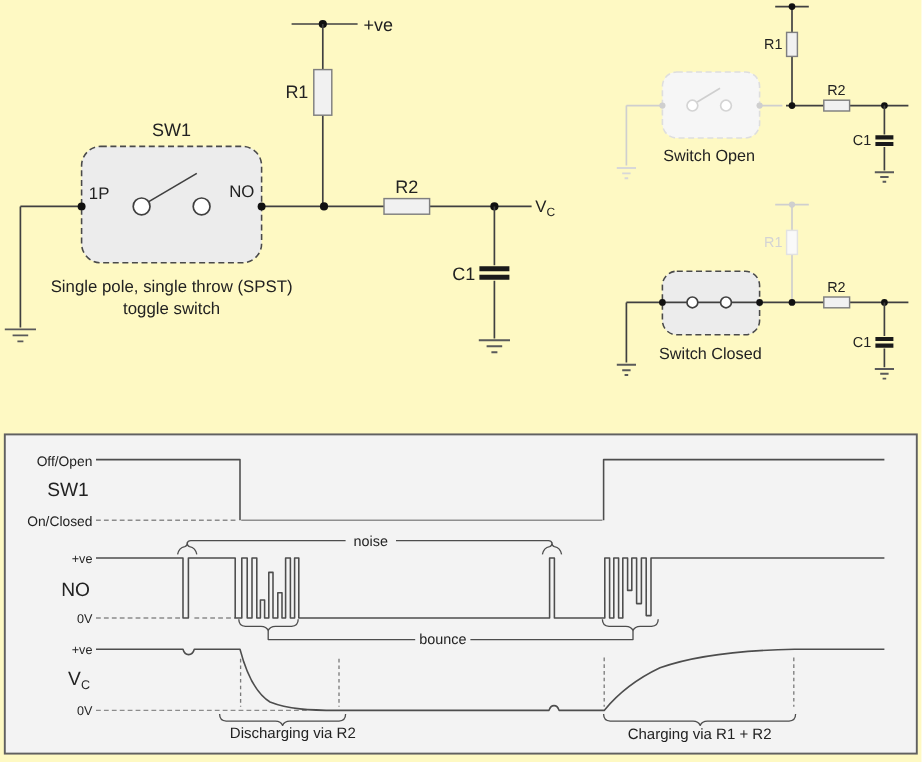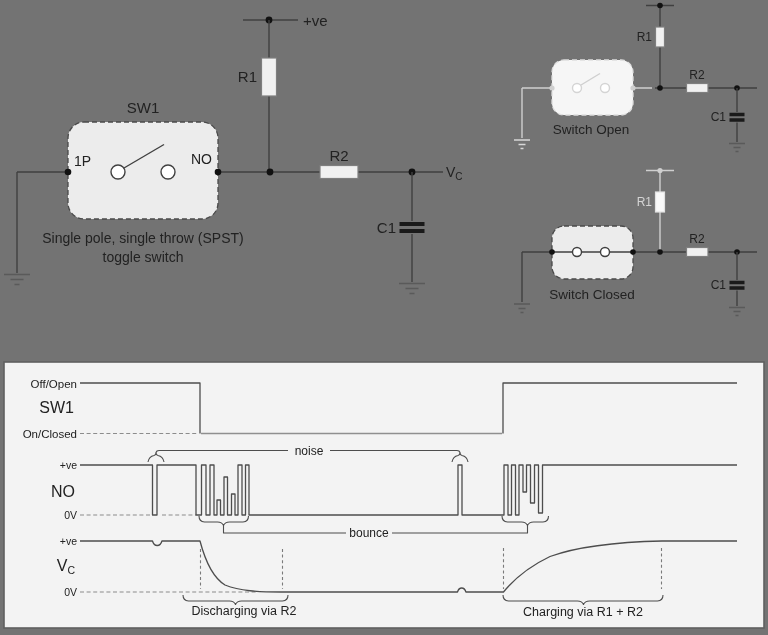--- a/index.html
+++ b/index.html
@@ -1,16 +1,16 @@
 <!DOCTYPE html>
 <html><head>
 <meta charset="utf-8">
 <style>
   html,body{margin:0;padding:0;background:#ffffff;}
-  .stage{position:relative;width:768px;height:635px;background:#737373;overflow:hidden;}
+  .stage{position:relative;width:768px;height:635px;background:#fef9c3;overflow:hidden;}
   text{font-family:"Liberation Sans",sans-serif;fill:#222;}
   .t16{font-size:16px;} .t15{font-size:15px;} .t14{font-size:14px;} .t13{font-size:13.5px;}
   .t12{font-size:12px;} .t125{font-size:12.5px;} .t115{font-size:11.5px;} .t105{font-size:10.5px;}
   .sub{font-size:10px;}
   .wire{stroke:#404040;stroke-width:1.4;fill:none;}
   .wire-faded{stroke:#cfcfcf;stroke-width:1.4;fill:none;}
   .comp{fill:#f1f1f1;stroke:#7f7f7f;stroke-width:1.2;}
   .comp-faded{fill:#f9f9f9;stroke:#e2e2e2;stroke-width:1.2;}
   .swbox{fill:#ececec;stroke:#4a4a4a;stroke-width:1.3;stroke-dasharray:5 3;}
   .swbox-faded{fill:#f6f6f6;stroke:#dedede;stroke-width:1.3;stroke-dasharray:5 3;}

